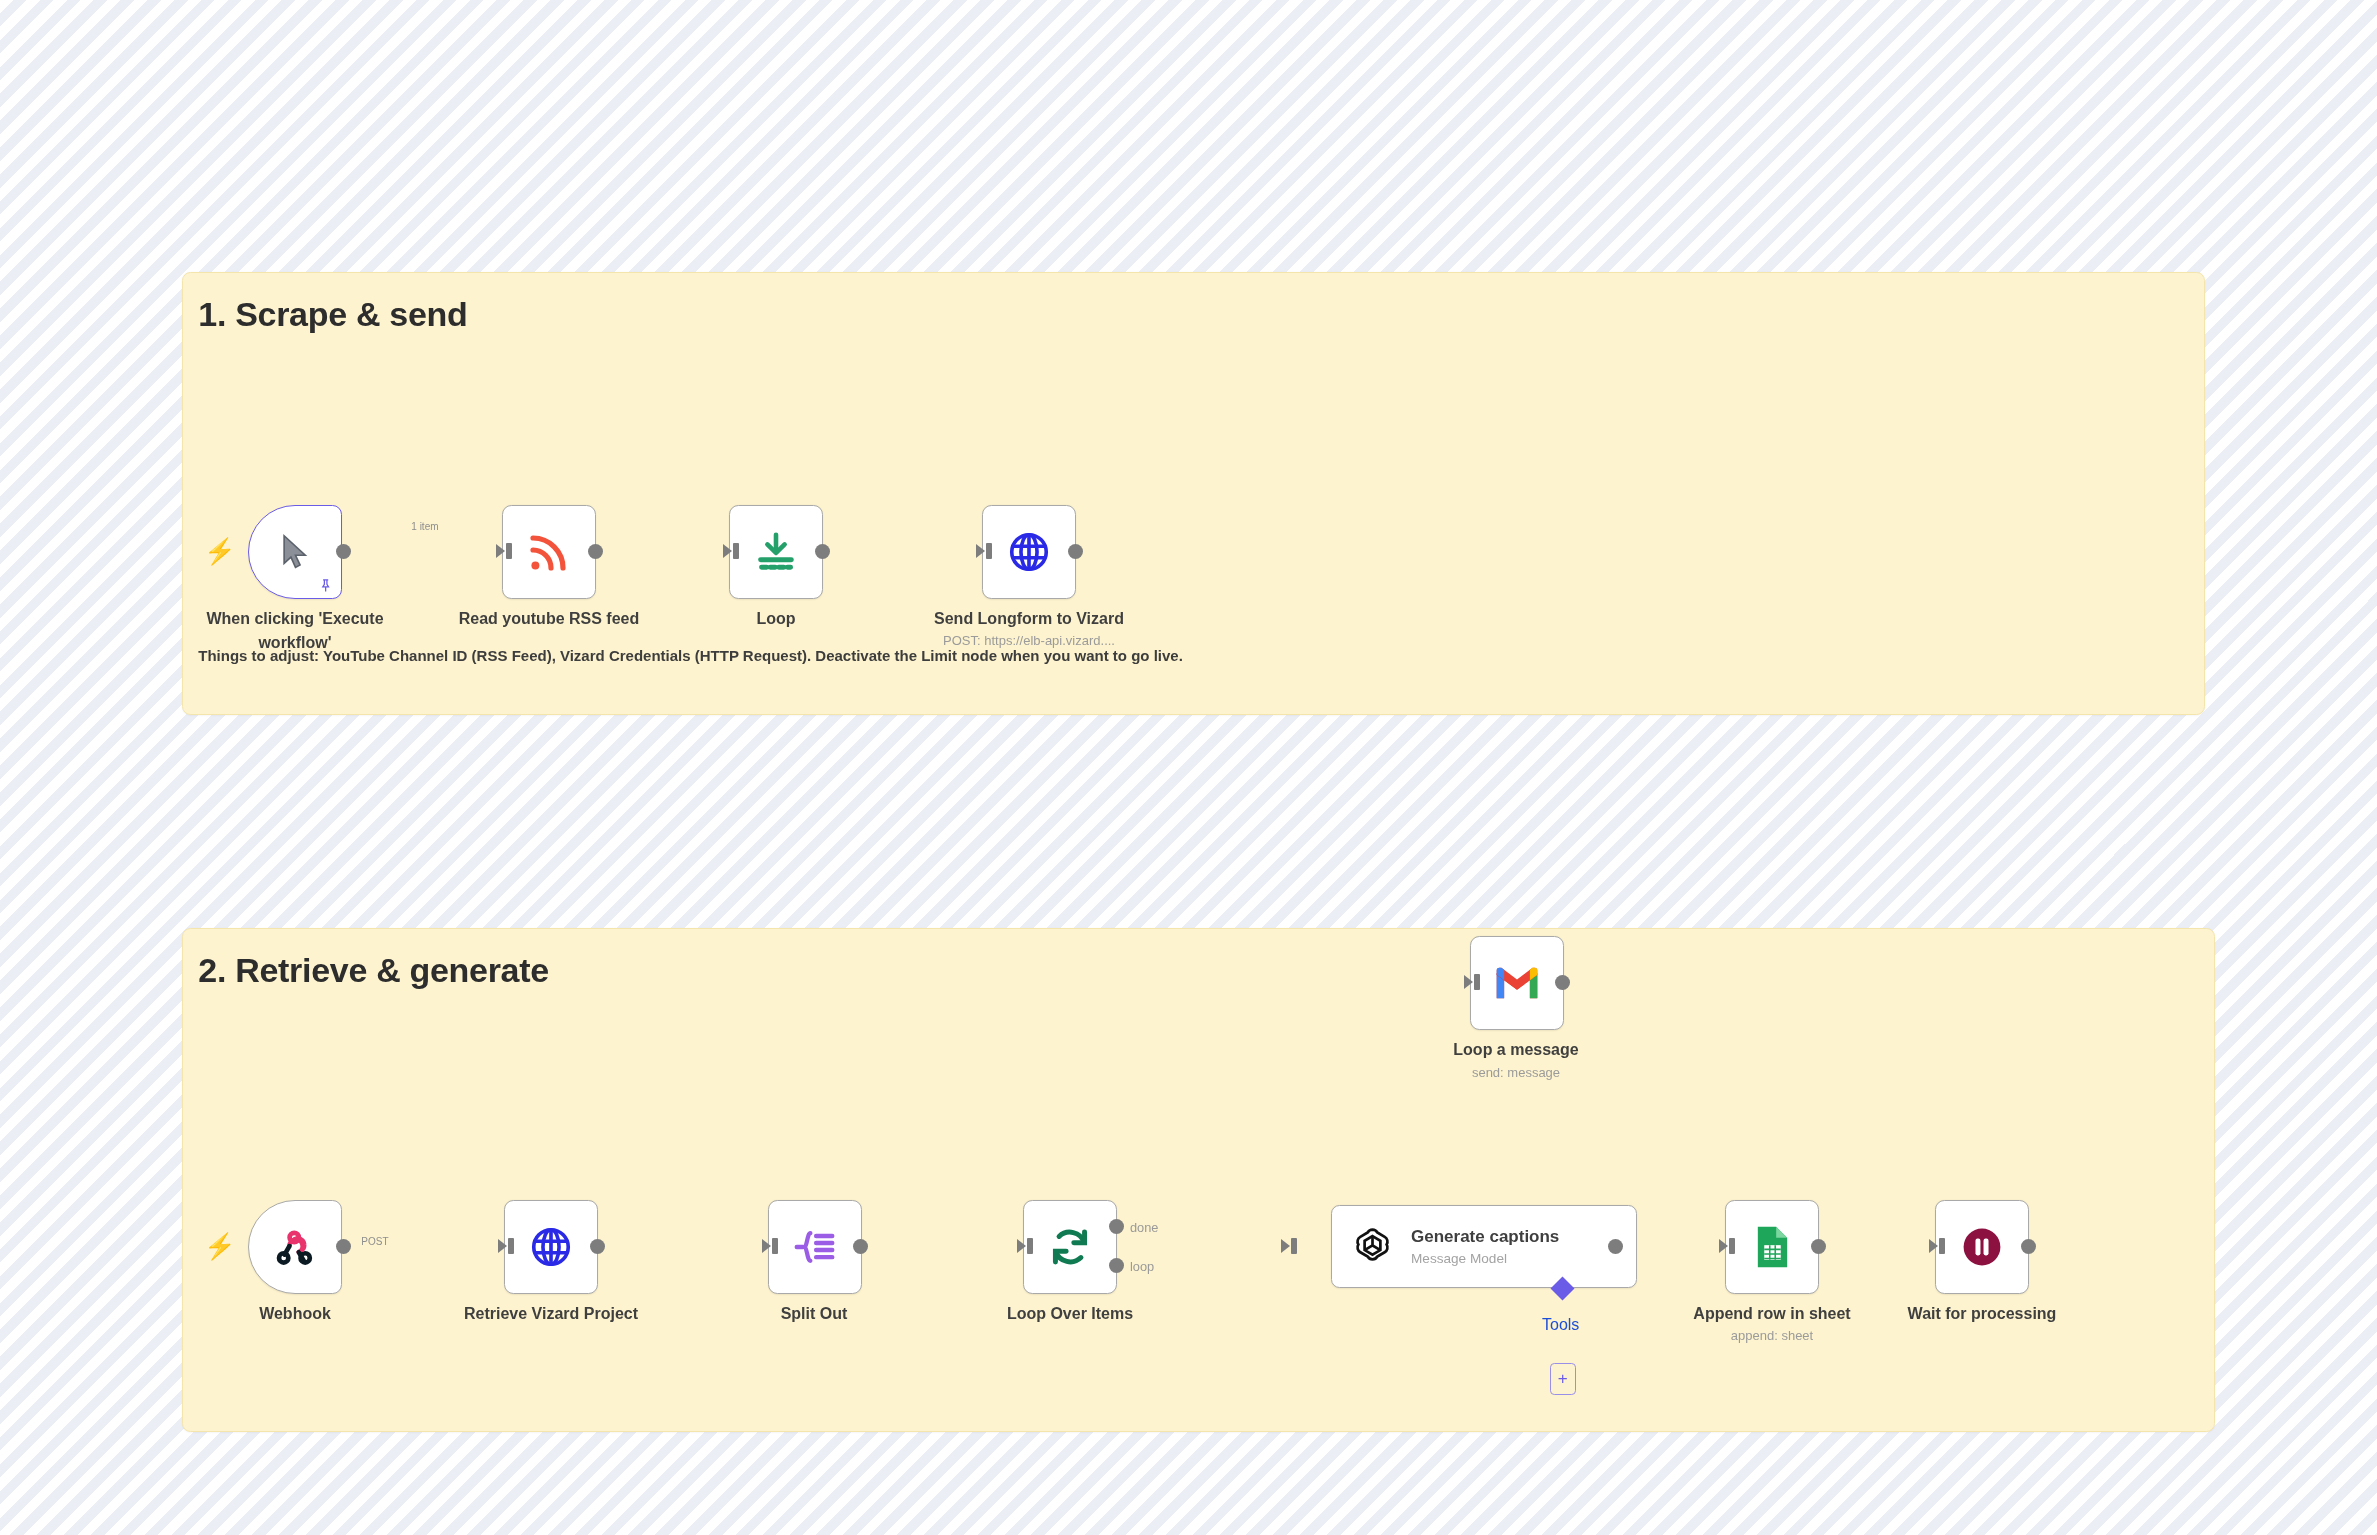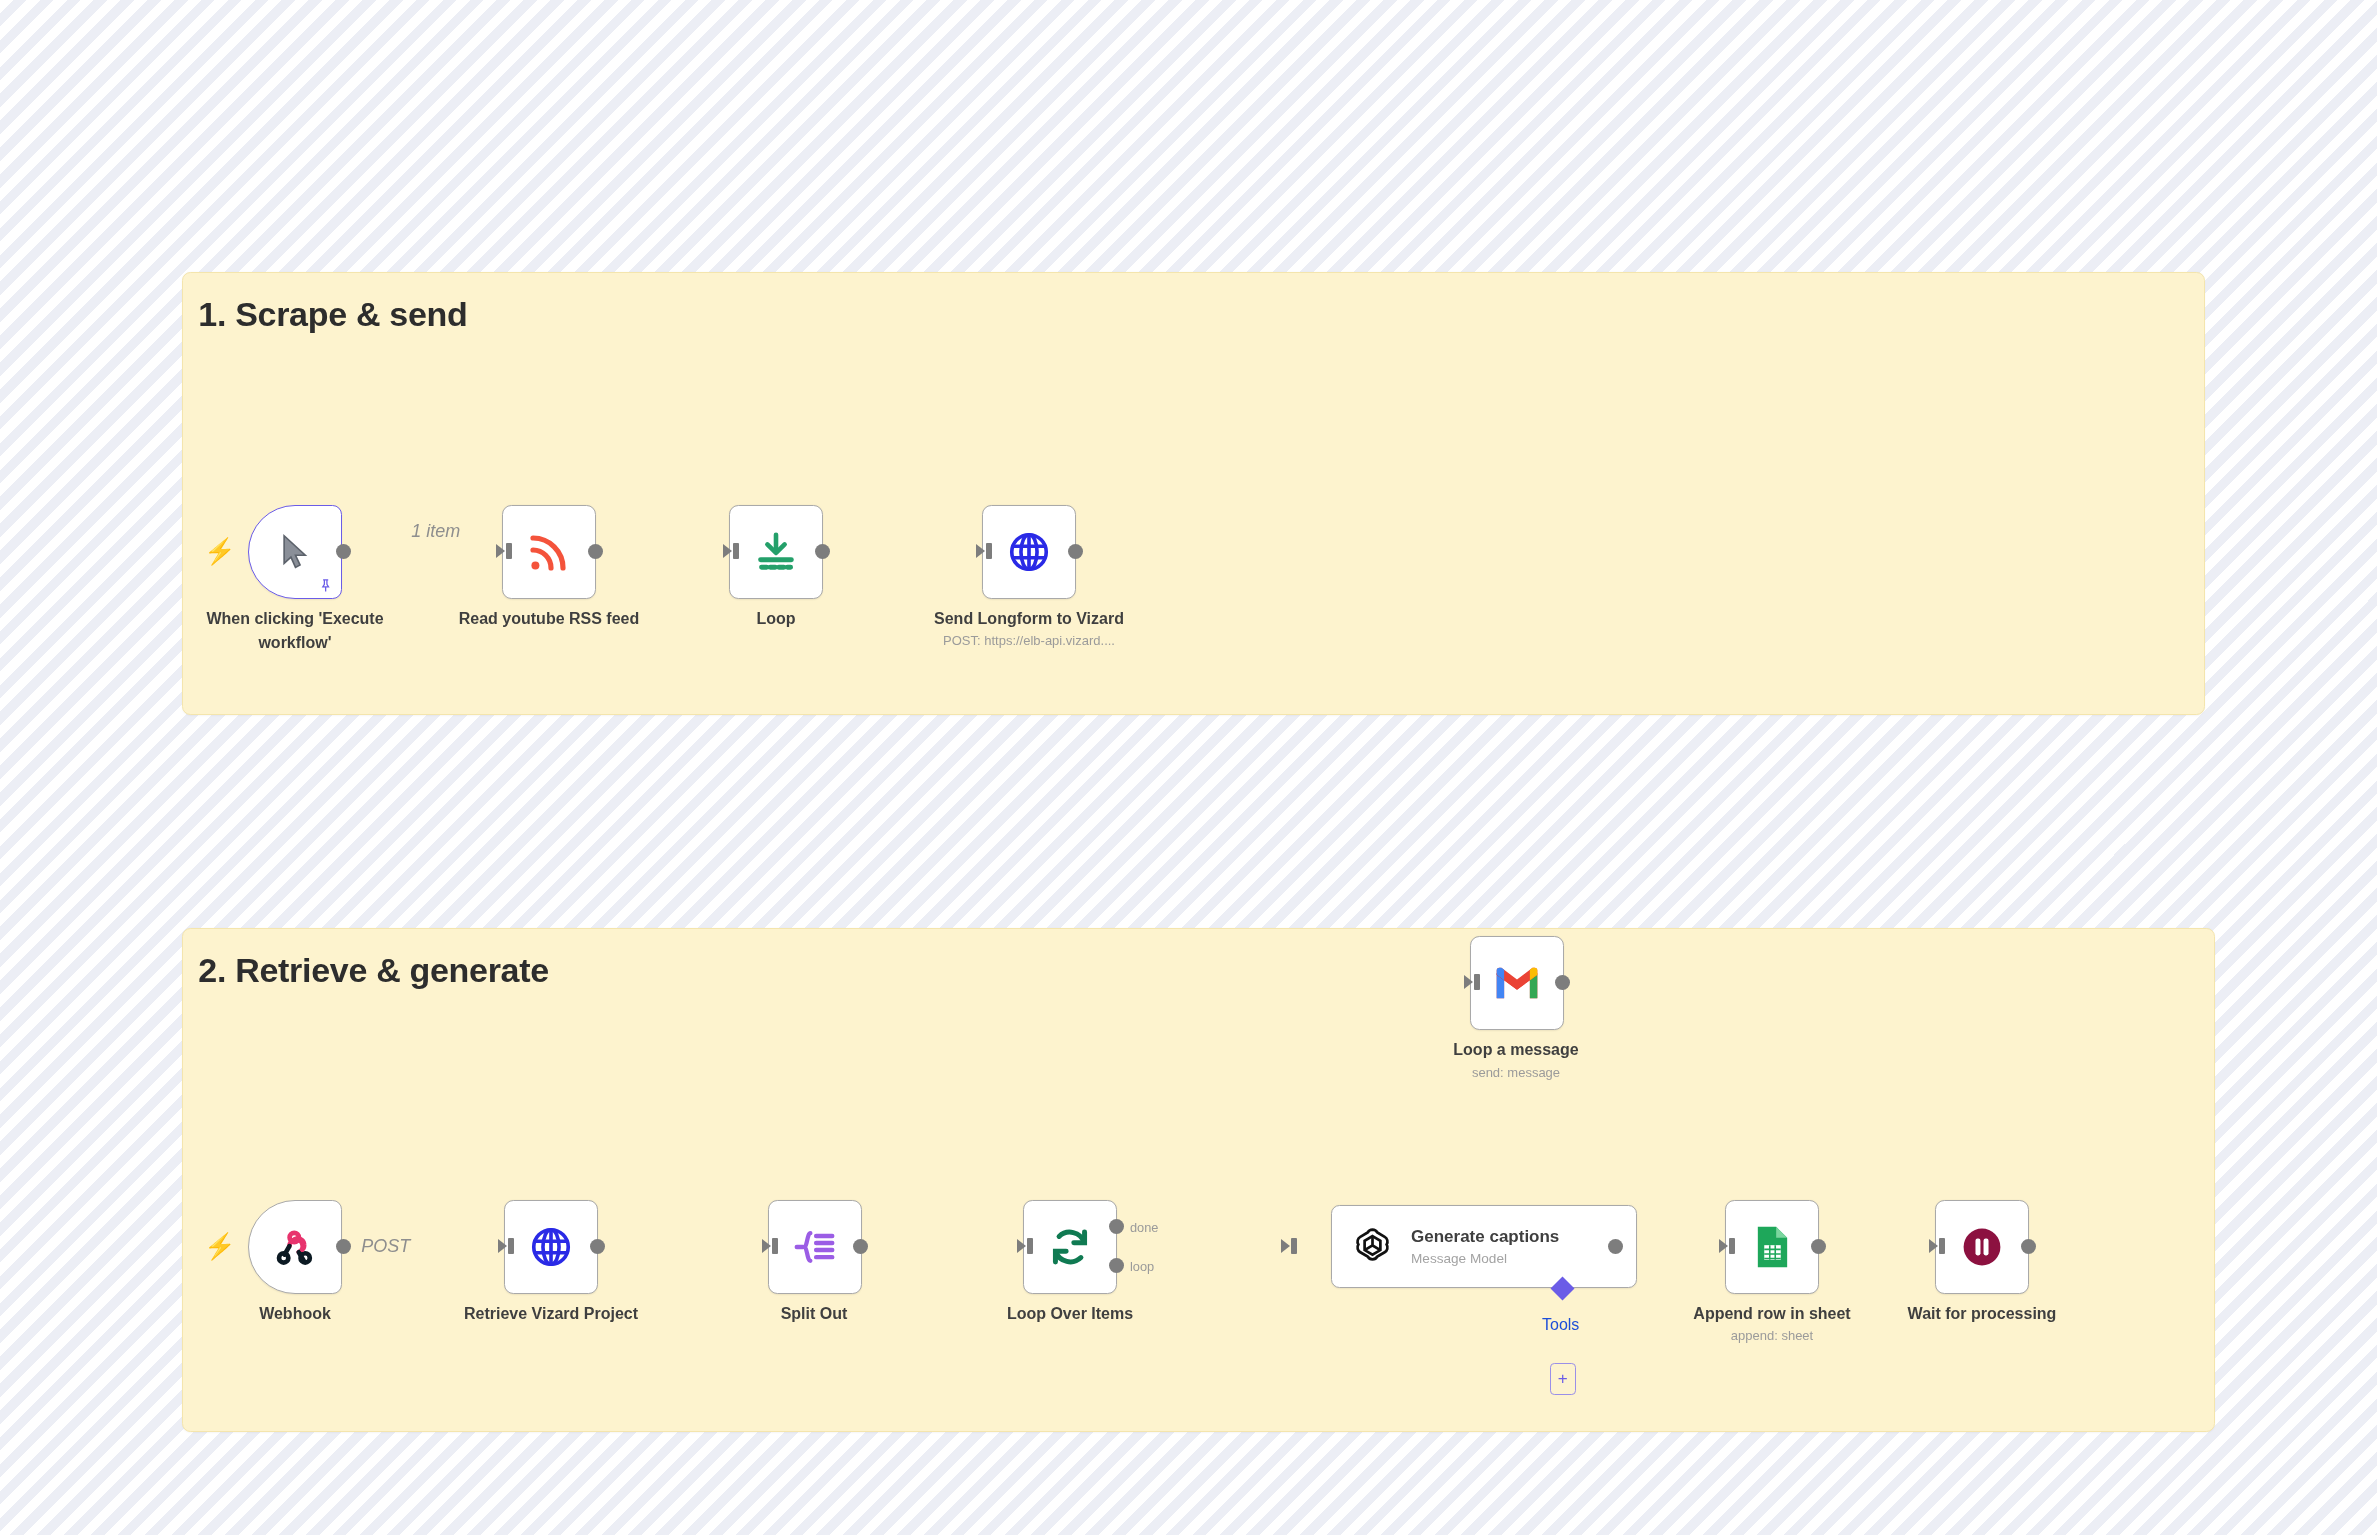--- a/index.html
+++ b/index.html
@@ -129,27 +129,26 @@
     content: "";
     position: absolute;
     left: 0.9px; top: -7.7px;
     width: 6px; height: 15.3px;
     background: #7d7d7d;
     border-radius: 0.9px;
   }
 
   .conn-label {
     position: absolute;
-    font-size: 18px;
+    font-size: 10px;
     color: #8e8e8e;
     background: #fdf3ce;
     padding: 0 4.3px;
     white-space: nowrap;
     z-index: 6;
-    font-style: italic;
   }
   .port-label {
     position: absolute;
     font-size: 12.8px;
     color: #9a9a9a;
     white-space: nowrap;
     z-index: 6;
   }
 
   
@@ -226,20 +225,21 @@
 
   <path d="M1838 1624 l 0 17 l -14 -8 z" fill="#7d7d7d"></path>
 
   <line x1="1836" y1="1524" x2="1836" y2="1602" stroke="#6b5ce7" stroke-width="2.2"></line>
   <line x1="1836" y1="1640" x2="1836" y2="1632" stroke="#6b5ce7" stroke-width="2.2"></line>
 </svg>
 
 <div class="sticky" id="sticky-1">
   <div class="sticky-title">1. Scrape &amp; send</div>
   <div class="sticky-body">
+    <span class="line">Things to adjust: YouTube Channel ID (RSS Feed), Vizard Credentials (HTTP Request). Deactivate the Limit node when you want to go live.</span>
   </div>
 </div>
 
 <div class="sticky" id="sticky-2">
   <div class="sticky-title">2. Retrieve &amp; generate</div>
 
 </div>
 
 <div class="bolt" style="left:204px; top:539px;">⚡</div>
 

